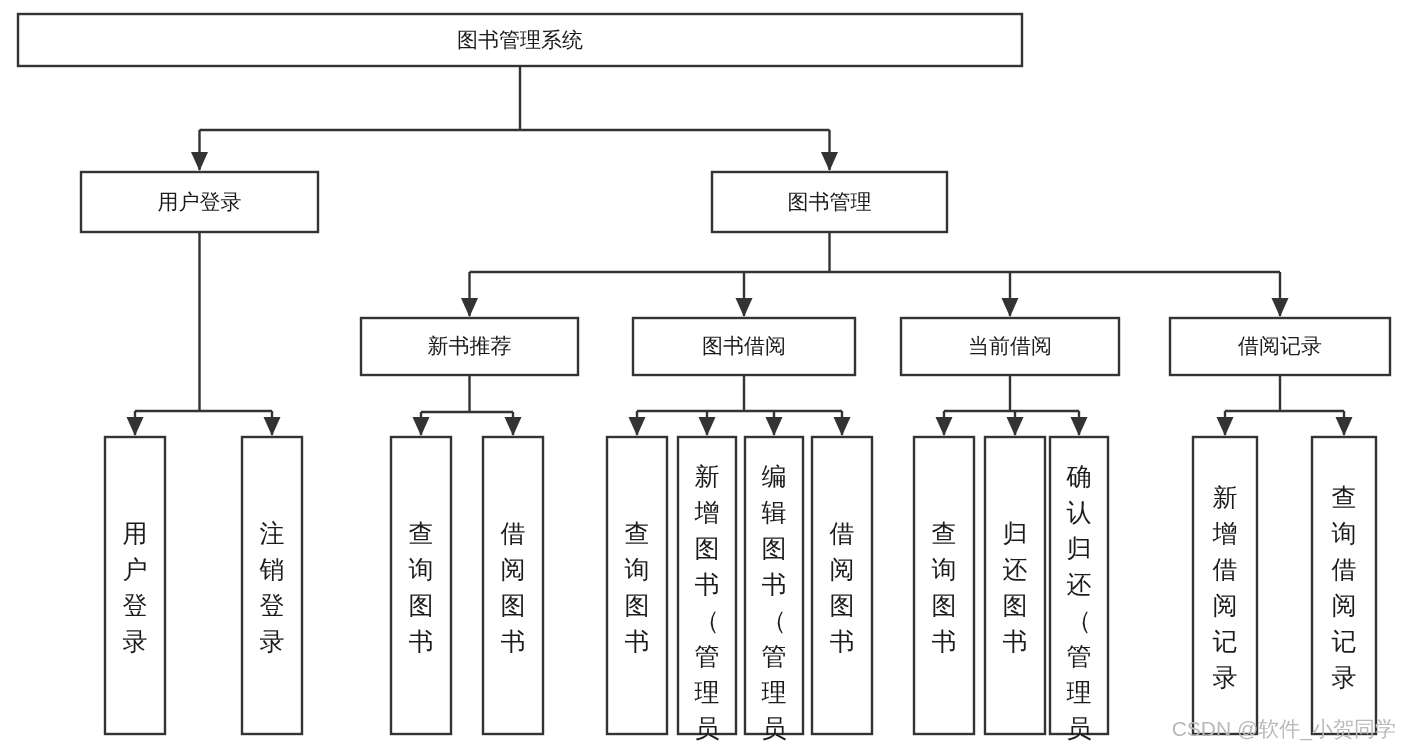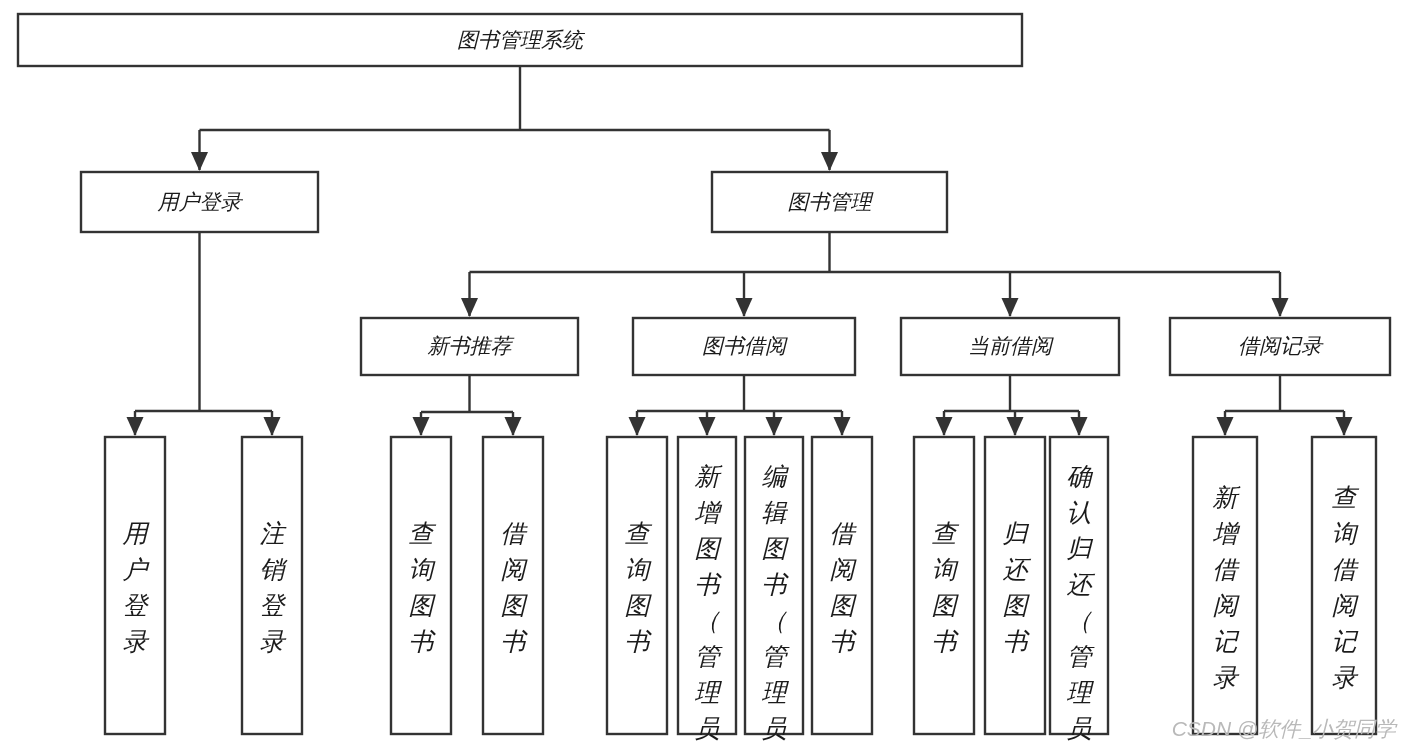--- a/index.html
+++ b/index.html
@@ -9,21 +9,20 @@
   }
   body {
     font-family: "Liberation Sans", "DejaVu Sans", sans-serif;
   }
   #diagram-root {
     position: relative;
     width: 1405px;
     height: 747px;
     background: #ffffff;
     overflow: hidden;
-    font-style: italic;
   }
   svg.diagram-canvas {
     position: absolute;
     left: 0;
     top: 0;
     width: 1405px;
     height: 747px;
   }
   .node-box {
     fill: #ffffff;

